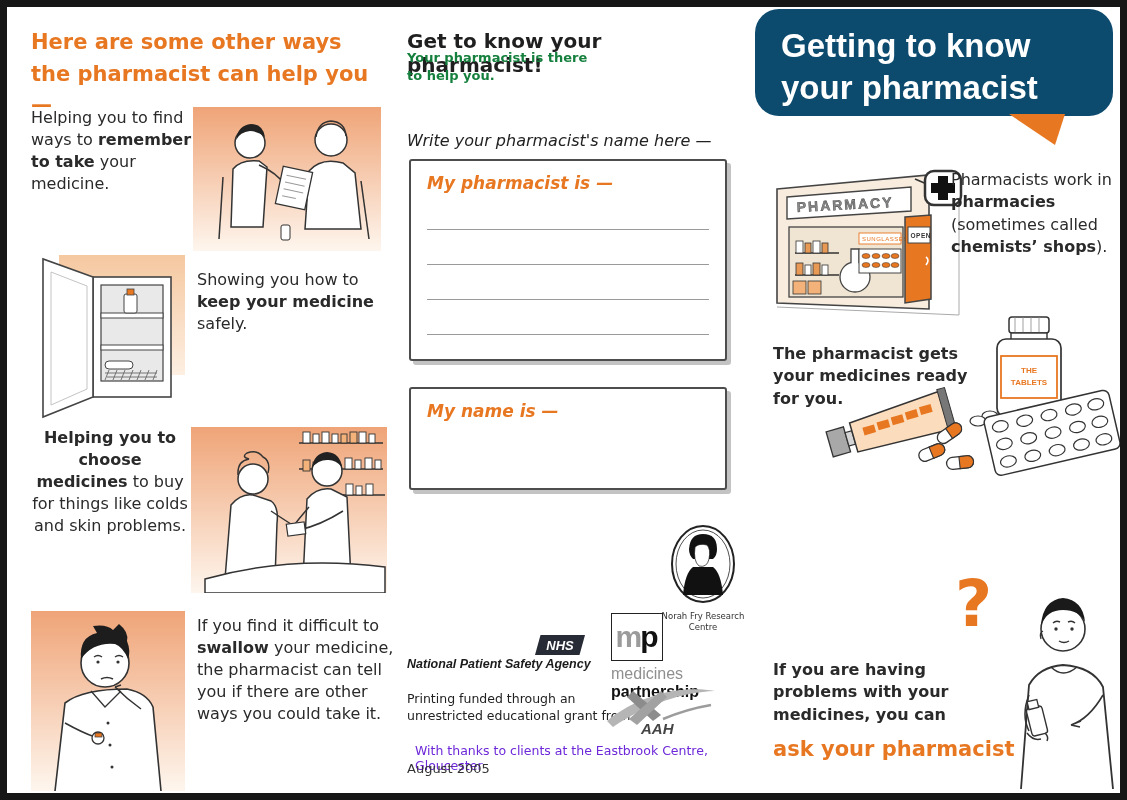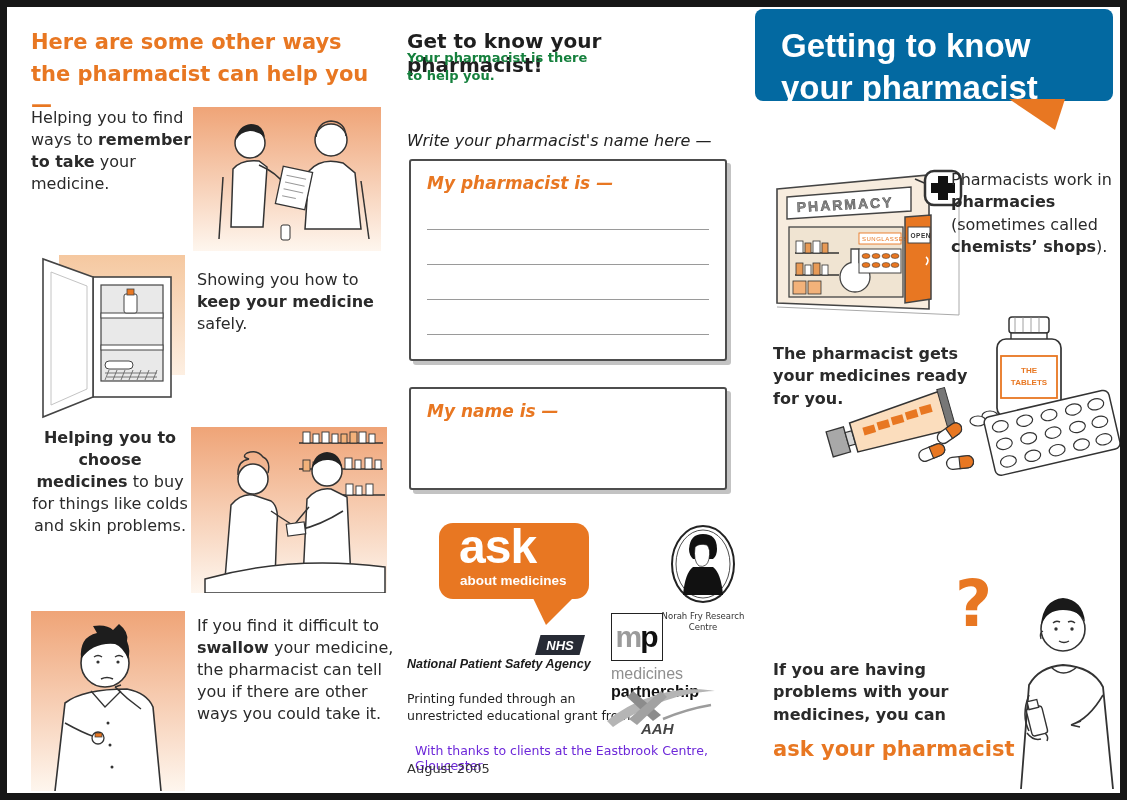--- a/index.html
+++ b/index.html
@@ -36,21 +36,21 @@
           display:flex;align-items:center;justify-content:center;font-family:"Liberation Sans",sans-serif;}
   .mp-m{font-size:30px;font-weight:bold;color:#9b9b9b;letter-spacing:-2px;}
   .mp-p{font-size:30px;font-weight:bold;color:#111;}
   .mp-caption{left:604px;top:658px;width:160px;font-family:"Liberation Sans",sans-serif;font-size:16px;}
   .mp-med{color:#8f8f8f;}
   .mp-part{color:#111;font-weight:bold;}
   .funding{left:400px;top:684px;width:248px;font-size:12.5px;line-height:1.35;color:#222;}
   .thanks{left:408px;top:736px;width:360px;font-size:12.5px;color:#6d28d9;}
   .date{left:400px;top:754px;font-size:13px;color:#333;}
   
-  .banner{left:748px;top:2px;width:358px;height:92px;background:#0369a1;border-radius:8px;}
+  .banner{left:748px;top:2px;width:358px;height:107px;background:#0c4a6e;border-radius:24px;}
   .banner-txt{position:absolute;left:26px;top:16px;width:312px;font-family:"Liberation Sans",sans-serif;
               font-weight:bold;font-size:33px;line-height:1.27;color:#fff;}
   .banner-tail{position:absolute;right:48px;bottom:-30px;}
   .r-txt{font-size:16px;line-height:1.4;}
   .qmark{left:948px;top:560px;font-size:64px;font-weight:bold;color:#E87722;font-family:"DejaVu Sans",sans-serif;}
   .ask-pharm{display:block;margin-top:9px;font-size:21px;font-weight:bold;color:#E87722;white-space:nowrap;}
   svg text{font-family:"Liberation Sans",sans-serif;}
 </style>
 </head>
 <body>
@@ -198,29 +198,20 @@
   </div>
 
   <div class="abs write-box" style="left:402px;top:152px;width:314px;height:198px;">
     <div class="box-label">My pharmacist is —</div>
     <div class="rule" style="top:68px;"></div>
     <div class="rule" style="top:103px;"></div>
     <div class="rule" style="top:138px;"></div>
     <div class="rule" style="top:173px;"></div>
   </div>
 
-  <div class="abs" style="left:432px;top:516px;">
-    <div class="ask-bubble">
-      <div class="ask-main">ask</div>
-      <div class="ask-sub">about medicines</div>
-      <svg width="40" height="28" style="position:absolute;left:94px;bottom:-27px;">
-        <polygon points="0,0 40,0 13,27" fill="#E87722"></polygon>
-      </svg>
-    </div>
-  </div>
 
   <div class="abs" style="left:652px;top:516px;width:88px;">
     <svg width="88" height="84" viewBox="0 0 88 84">
       <ellipse cx="44" cy="41" rx="31" ry="38" fill="#fff" stroke="#222" stroke-width="2"></ellipse>
       <ellipse cx="44" cy="41" rx="27" ry="34" fill="none" stroke="#222" stroke-width="0.8"></ellipse>
       <path d="M30,26 Q31,11 44,11 Q58,11 58,26 Q58,33 54,36 L34,36 Q30,32 30,26 Z" fill="#111"></path>
       <path d="M36,24 Q34,38 40,43 Q48,45 50,36 Q52,26 48,22 Q40,20 36,24 Z" fill="#fff" stroke="#111" stroke-width="0.7"></path>
       <path d="M24,72 Q26,50 34,44 L54,44 Q62,50 64,72 Z" fill="#111"></path>
     </svg>
     <div class="logo-caption">Norah Fry Research Centre</div>

